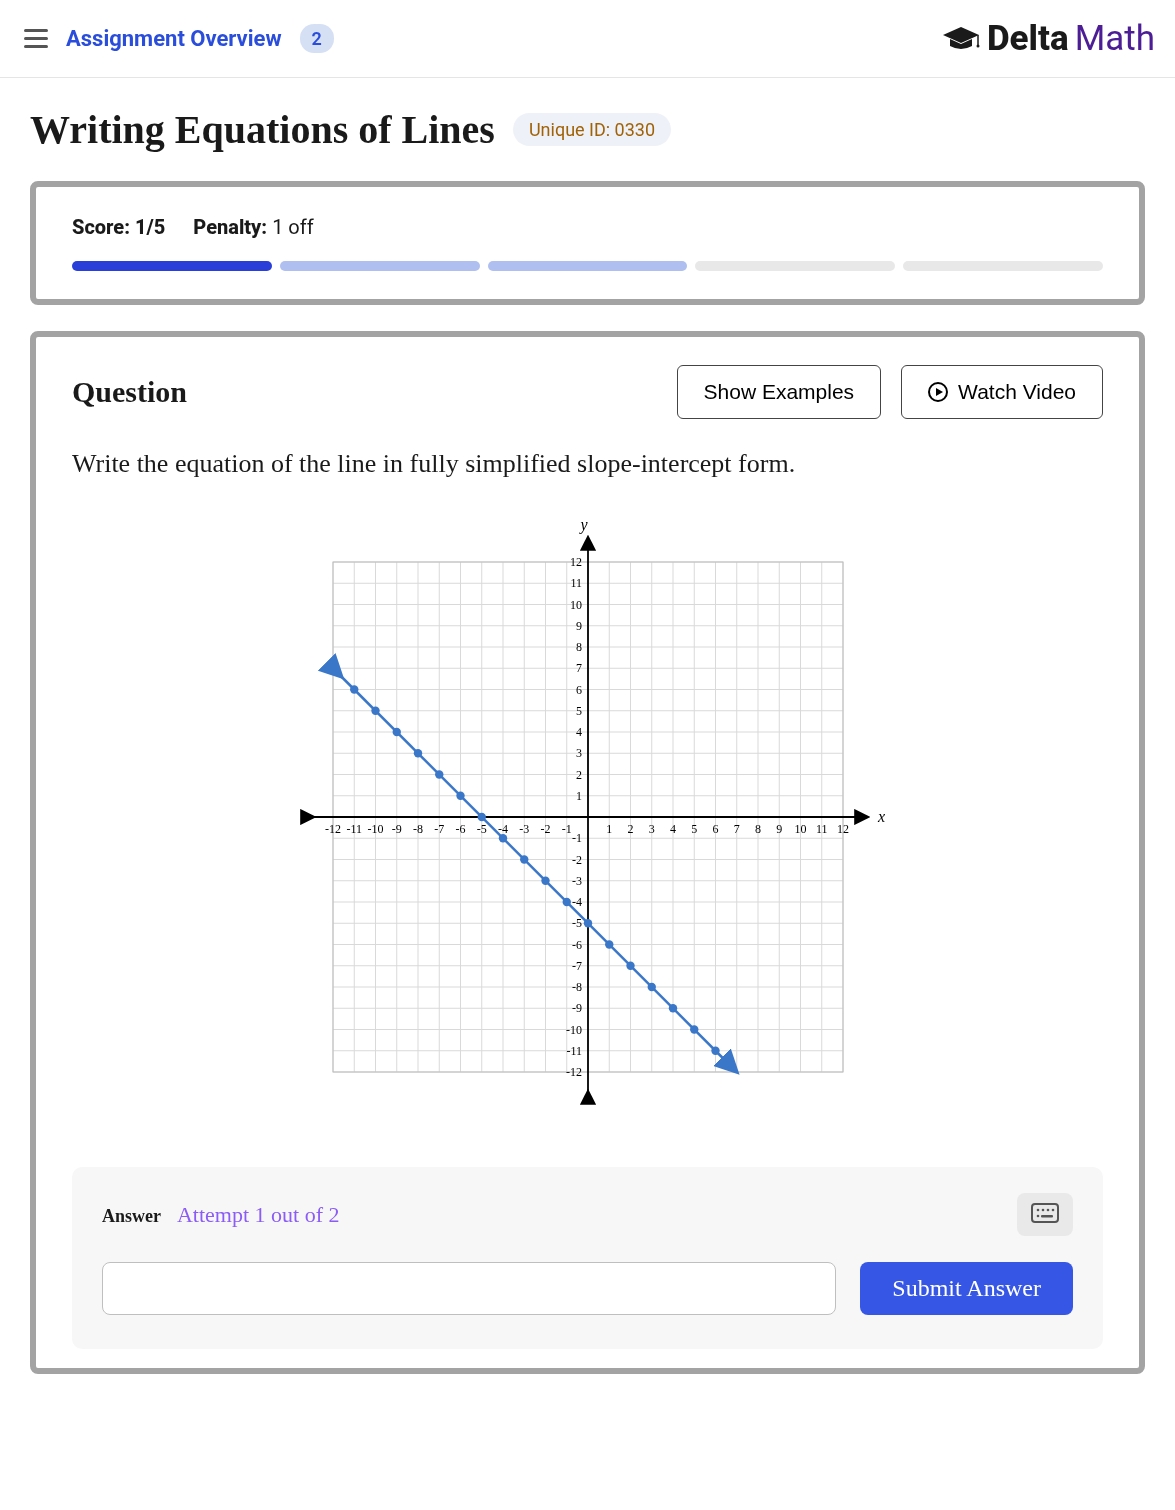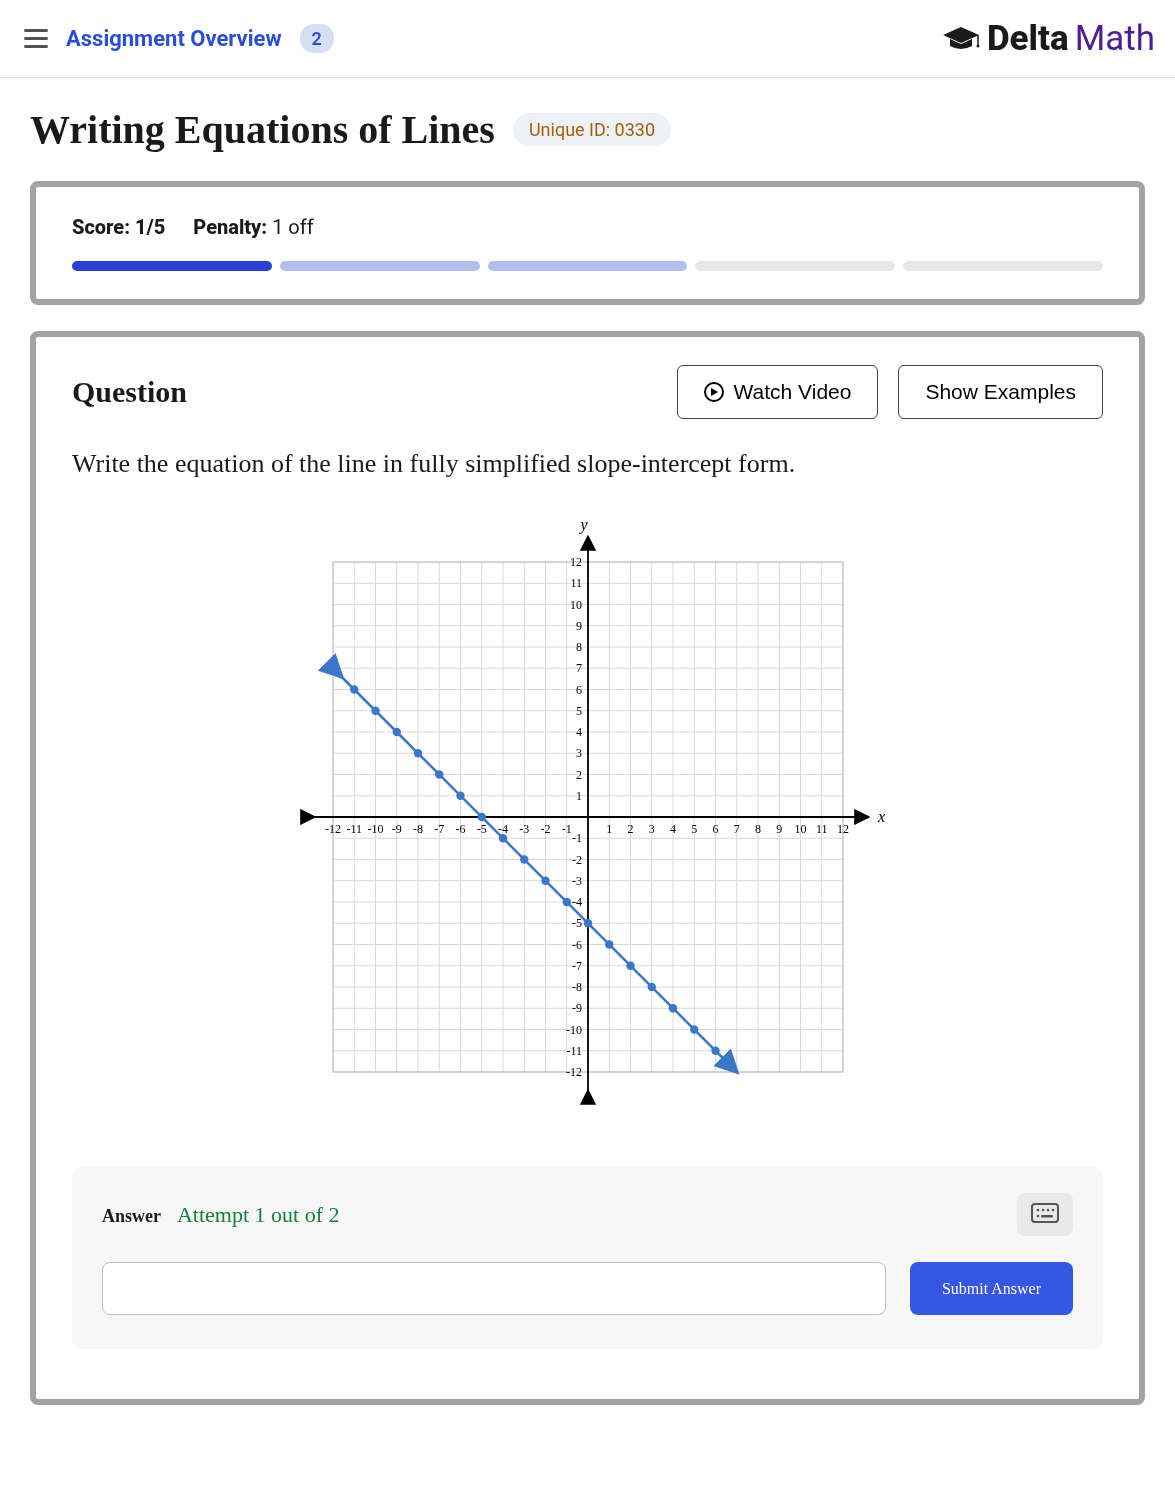--- a/index.html
+++ b/index.html
@@ -72,32 +72,32 @@
 }
 .prompt {
   font-family: Georgia, serif; font-size: 26px; margin-bottom: 28px;
 }
 .graph-wrap { display: flex; justify-content: center; margin-bottom: 40px; }
 .answer-card {
   background: #f7f7f7; border-radius: 10px; padding: 26px 30px 34px;
 }
 .answer-head { display: flex; align-items: center; justify-content: space-between; margin-bottom: 26px; }
 .answer-title { font-family: Georgia, serif; font-size: 18px; font-weight: 800; }
-.attempt { color: #15803d; font-family: Georgia, serif; font-size: 22px; margin-left: 12px; font-weight: 400; }
+.attempt { color: #8b5cf6; font-family: Georgia, serif; font-size: 22px; margin-left: 12px; font-weight: 400; }
 .kbd-btn {
   background: #e9e9e9; border: none; border-radius: 8px; padding: 10px 14px; cursor: pointer;
 }
 .answer-row { display: flex; gap: 24px; align-items: stretch; }
 .ans-input {
   flex: 1; border: 1.5px solid #bfbfbf; border-radius: 8px; padding: 14px 16px; font-size: 20px;
   font-family: Georgia, serif;
 }
 .submit-btn {
   background: #3656e6; color: #fff; border: none; border-radius: 8px;
-  padding: 0 32px; font-size: 16px; font-family: Georgia, serif; cursor: pointer;
+  padding: 0 32px; font-size: 24px; font-family: Georgia, serif; cursor: pointer;
 }
 svg text { font-family: Georgia, serif; }
 </style>
 </head>
 <body>
 
 <div class="topbar">
   <div class="topbar-left">
     <div class="hamburger">
       <span></span>
@@ -139,30 +139,30 @@
     </div>
     <div class="progress" id="progress-bar">
         <div class="seg filled"></div>
         <div class="seg partial"></div>
         <div class="seg partial"></div>
         <div class="seg"></div>
         <div class="seg"></div>
       </div>
   </div>
 
-  <div class="card" style="padding-bottom:50px;">
+  <div class="card" style="padding-bottom:19px;">
     <div class="q-head">
       <div class="q-title">Question</div>
       <div class="q-buttons">
         <button class="btn-outline">
+          <span>Show Examples</span>
+        </button>
+        <button class="btn-outline">
           <span class="play-icon"></span>
           <span>Watch Video</span>
-        </button>
-        <button class="btn-outline">
-          <span>Show Examples</span>
         </button>
       </div>
     </div>
 
     <div class="prompt">Write the equation of the line in fully simplified slope-intercept form.</div>
 
     <div class="graph-wrap">
       <svg id="graph-svg" width="620" height="620">
           <line x1="55" y1="55" x2="55" y2="565" stroke="#d9d9d9" stroke-width="1"></line>
           <line x1="76.25" y1="55" x2="76.25" y2="565" stroke="#d9d9d9" stroke-width="1"></line>

